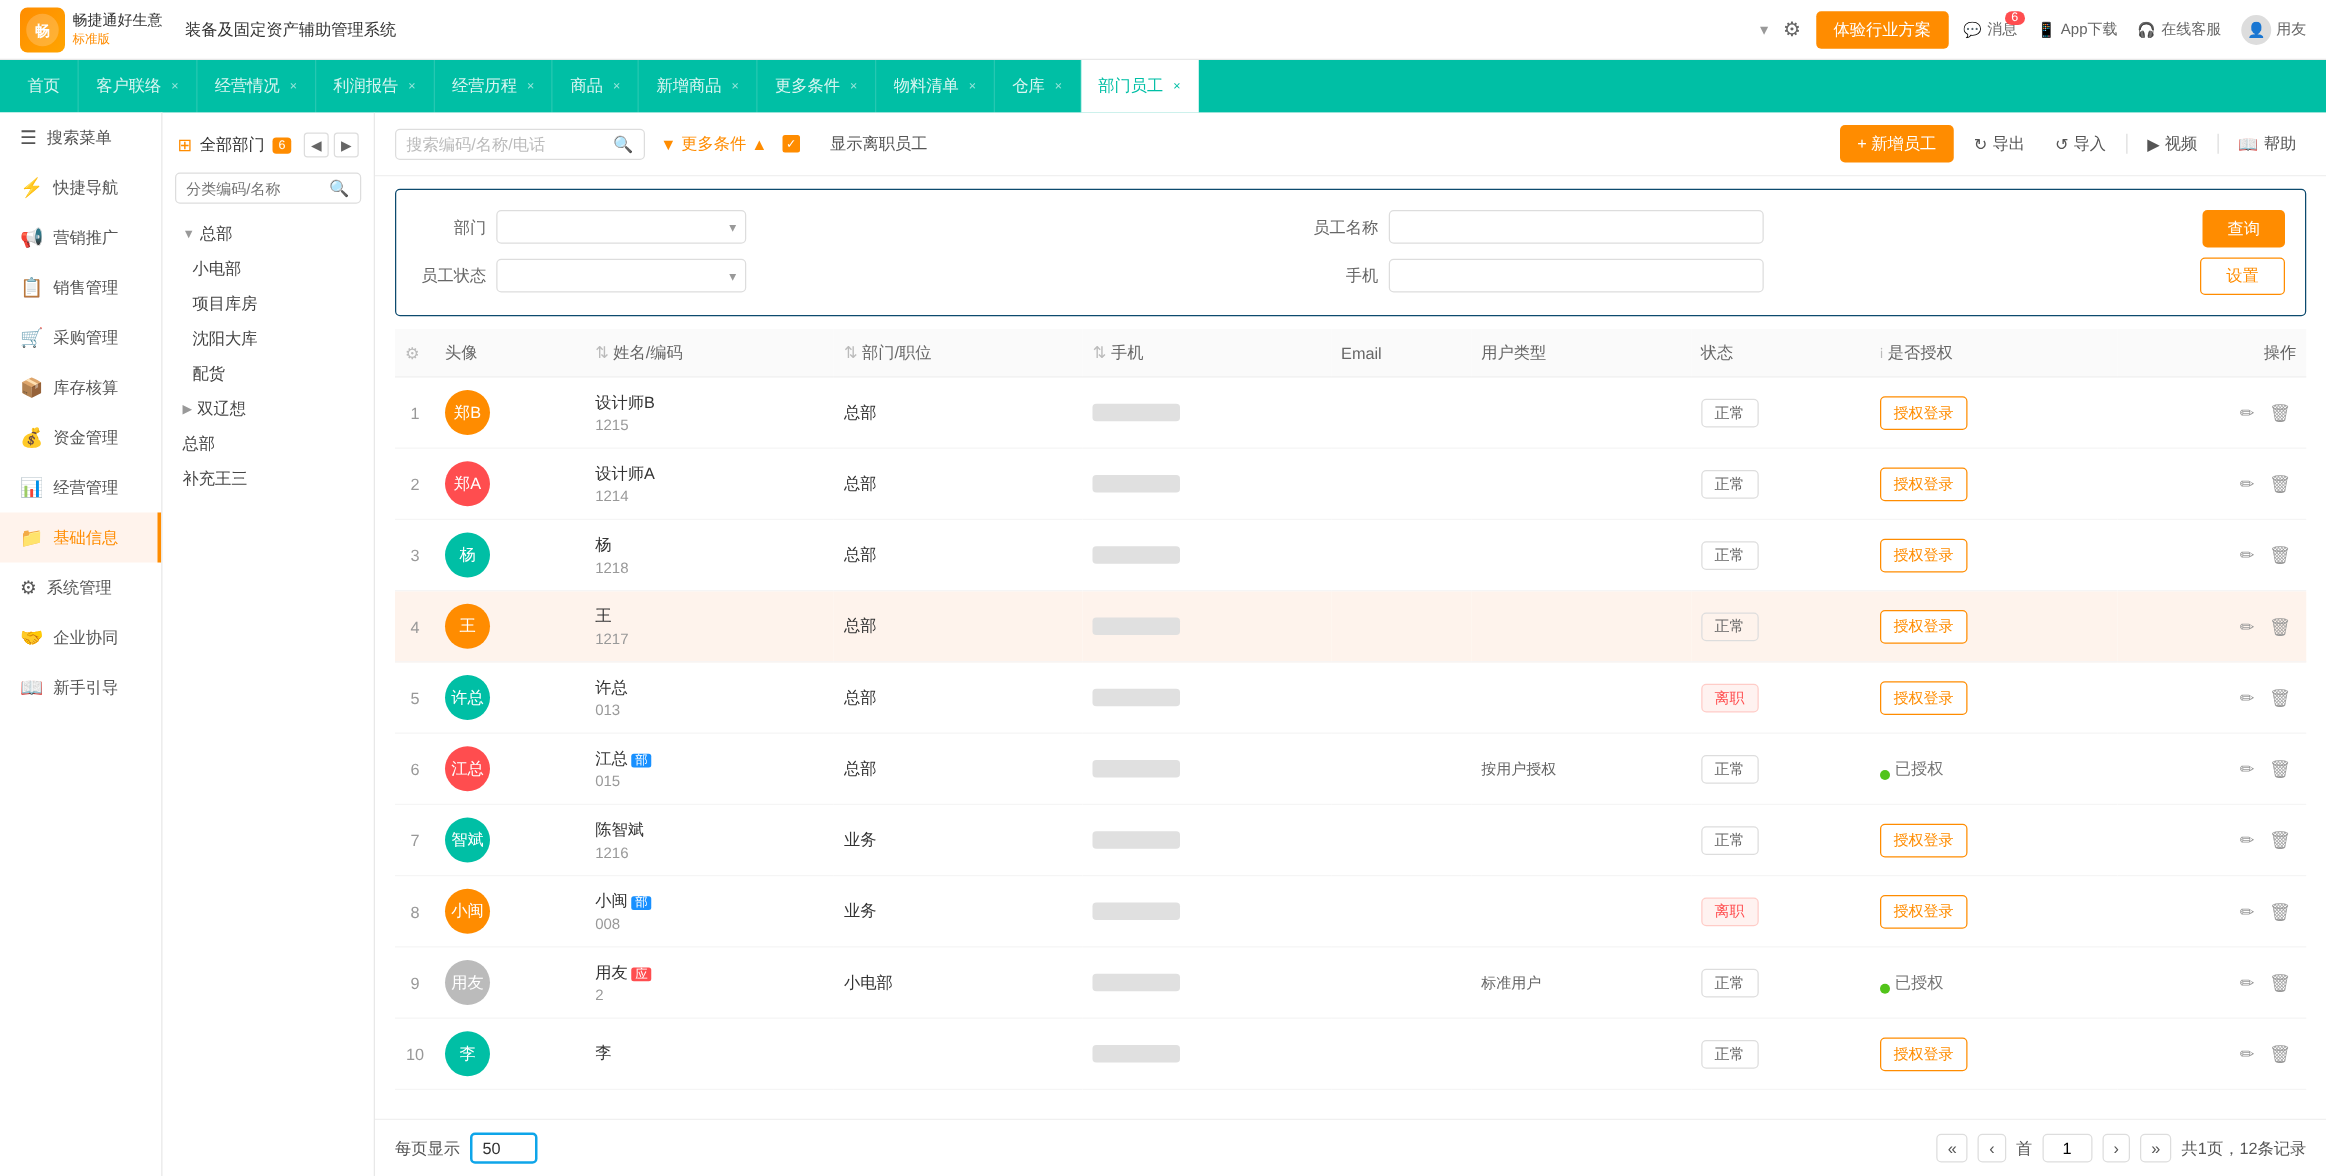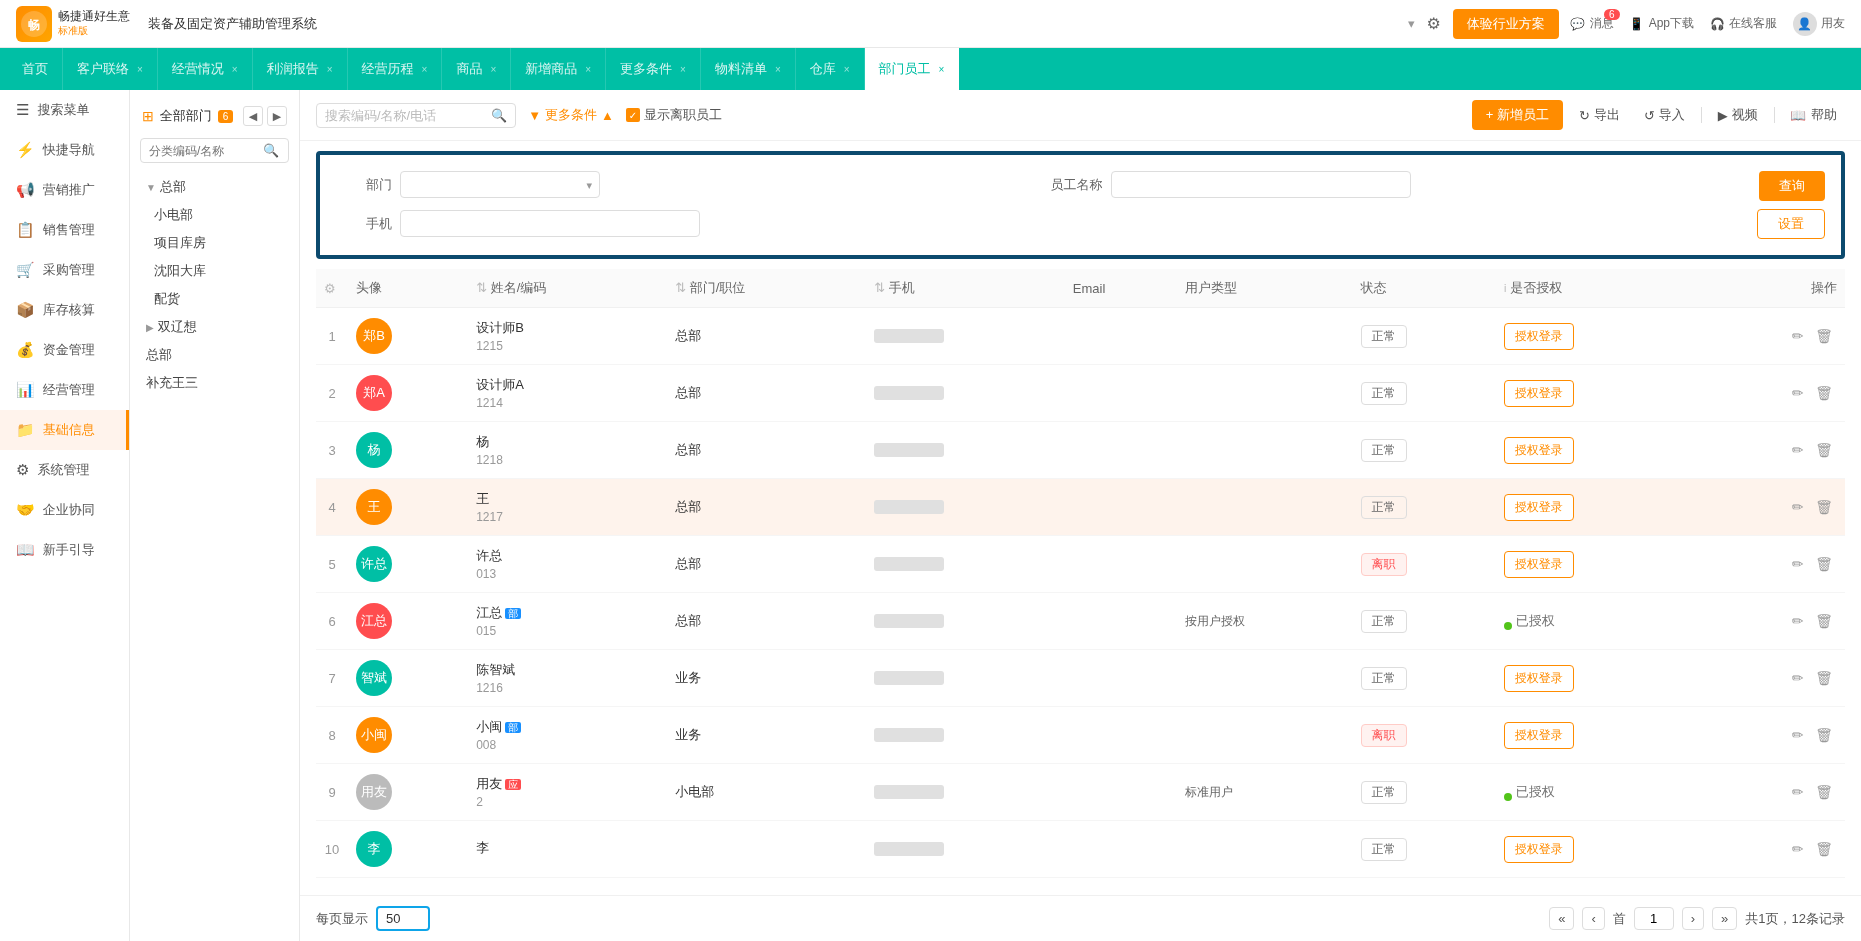--- a/index.html
+++ b/index.html
@@ -51,30 +51,30 @@
 
     
     .table-area { flex: 1; display: flex; flex-direction: column; overflow: hidden; background: #fff; }
 
     
     .filter-bar { padding: 10px 16px; border-bottom: 1px solid #f0f0f0; display: flex; align-items: center; gap: 12px; flex-wrap: wrap; }
     .search-input-wrap { display: flex; align-items: center; border: 1px solid #ddd; border-radius: 4px; padding: 4px 8px; gap: 6px; background: #fff; }
     .search-input { border: none; outline: none; font-size: 13px; width: 160px; color: #333; }
     .search-input::placeholder { color: #bbb; }
     .filter-more { display: flex; align-items: center; gap: 4px; color: #ff8c00; font-size: 13px; cursor: pointer; }
-    .show-left { display: flex; align-items: center; gap: 4px; font-size: 13px; color: #555; cursor: pointer; }
+    .show-left { display: flex; align-items: center; gap: 24px; font-size: 13px; color: #555; cursor: pointer; }
     .checkbox-on { width: 14px; height: 14px; background: #ff8c00; border-radius: 2px; display: flex; align-items: center; justify-content: center; }
     .checkbox-on::after { content: '✓'; color: #fff; font-size: 10px; }
     .toolbar-right { margin-left: auto; display: flex; align-items: center; gap: 8px; }
     .add-btn { background: #ff8c00; color: #fff; border: none; border-radius: 4px; padding: 6px 14px; font-size: 13px; cursor: pointer; display: flex; align-items: center; gap: 4px; }
     .toolbar-action { display: flex; align-items: center; gap: 4px; color: #555; font-size: 13px; cursor: pointer; padding: 4px 8px; }
     .divider-v { width: 1px; height: 16px; background: #ddd; }
 
     
-    .adv-filter { background: #fff; border: 4px solid #0c4a6e; border-radius: 4px; margin: 10px 16px; padding: 16px; }
+    .adv-filter { background: #fff; border: 1px solid #0c4a6e; border-radius: 4px; margin: 10px 16px; padding: 16px; }
     .adv-filter-row { display: flex; align-items: center; gap: 16px; margin-bottom: 12px; }
     .adv-filter-row:last-child { margin-bottom: 0; }
     .filter-field { display: flex; align-items: center; gap: 8px; flex: 1; }
     .filter-label { font-size: 13px; color: #666; width: 56px; text-align: right; }
     .filter-select { border: 1px solid #ddd; border-radius: 4px; padding: 5px 28px 5px 8px; font-size: 13px; color: #333; background: #fff; appearance: none; width: 200px; cursor: pointer; position: relative; }
     .filter-input { border: 1px solid #ddd; border-radius: 4px; padding: 5px 8px; font-size: 13px; color: #333; background: #fff; width: 240px; }
     .filter-select-wrap { position: relative; display: inline-block; }
     .filter-select-wrap::after { content: '▾'; position: absolute; right: 8px; top: 50%; transform: translateY(-50%); color: #999; font-size: 11px; pointer-events: none; }
     .adv-filter-actions { display: flex; flex-direction: column; gap: 8px; align-items: flex-end; justify-content: center; }
     .btn-query { background: #ff8c00; color: #fff; border: none; border-radius: 4px; padding: 6px 20px; font-size: 13px; cursor: pointer; }
@@ -354,20 +354,28 @@
                   </select>
                 </div>
               </div>
               <div class="filter-field">
                 <span class="filter-label">员工名称</span>
                 <input class="filter-input" style="width: 300px;">
               </div>
             </div>
             <div class="adv-filter-row">
               <div class="filter-field">
+                <span class="filter-label">员工状态</span>
+                <div class="filter-select-wrap">
+                  <select class="filter-select">
+                    <option></option>
+                  </select>
+                </div>
+              </div>
+              <div class="filter-field">
                 <span class="filter-label">手机</span>
                 <input class="filter-input" style="width: 300px;">
               </div>
             </div>
           </div>
           <div class="adv-filter-actions">
             <button class="btn-query">查询</button>
             <button class="btn-set">设置</button>
           </div>
         </div>

